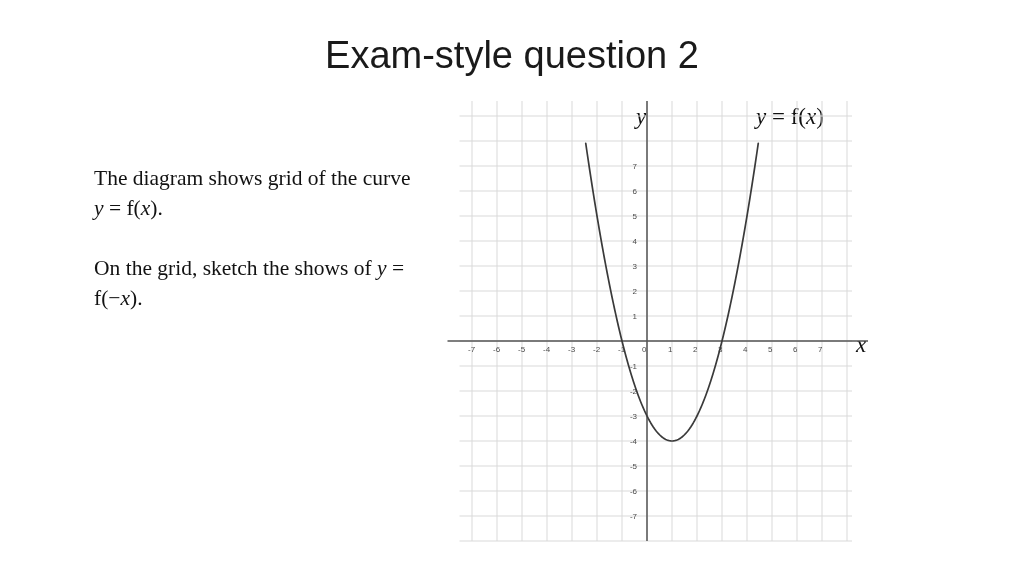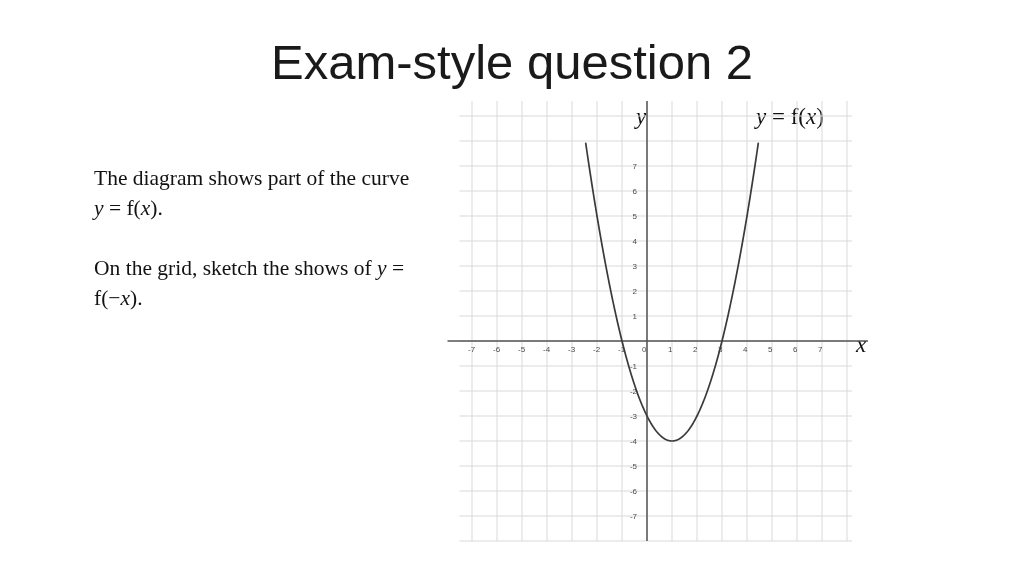--- a/index.html
+++ b/index.html
@@ -23,21 +23,21 @@
   }
 
   
   #slide-title {
     position: absolute;
     left: 0;
     top: 34px;
     width: 1024px;
     text-align: center;
     font-family: "Liberation Sans", sans-serif;
-    font-size: 49px;
+    font-size: 38px;
     font-weight: 400;
     color: #1a1a1a;
     letter-spacing: 0px;
     white-space: nowrap;
   }
 
   
   #question-text {
     position: absolute;
     left: 94px;
@@ -98,21 +98,21 @@
   }
 </style>
 </head>
 <body>
 
 <div id="slide">
 
   <div id="slide-title">Exam-style question 2</div>
 
   <div id="question-text">
-    <p><span>The diagram shows part of the curve </span><span class="mi">y</span><span> = </span><span class="mf">f(</span><span class="mi">x</span><span>).</span></p>
+    <p><span>The diagram shows grid of the curve </span><span class="mi">y</span><span> = </span><span class="mf">f(</span><span class="mi">x</span><span>).</span></p>
     <div class="spacer"></div>
     <p><span>On the grid, sketch the shows of </span><span class="mi">y</span><span> = </span><span class="mf">f(−</span><span class="mi">x</span><span>).</span></p>
   </div>
 
   <div id="graph-area">
 
     <div class="axis-caption" id="y-axis-caption">y</div>
 
     <div class="axis-caption" id="curve-caption"><span class="mi">y</span><span> = </span><span class="mf">f(</span><span class="mi">x</span><span>)</span></div>
 

